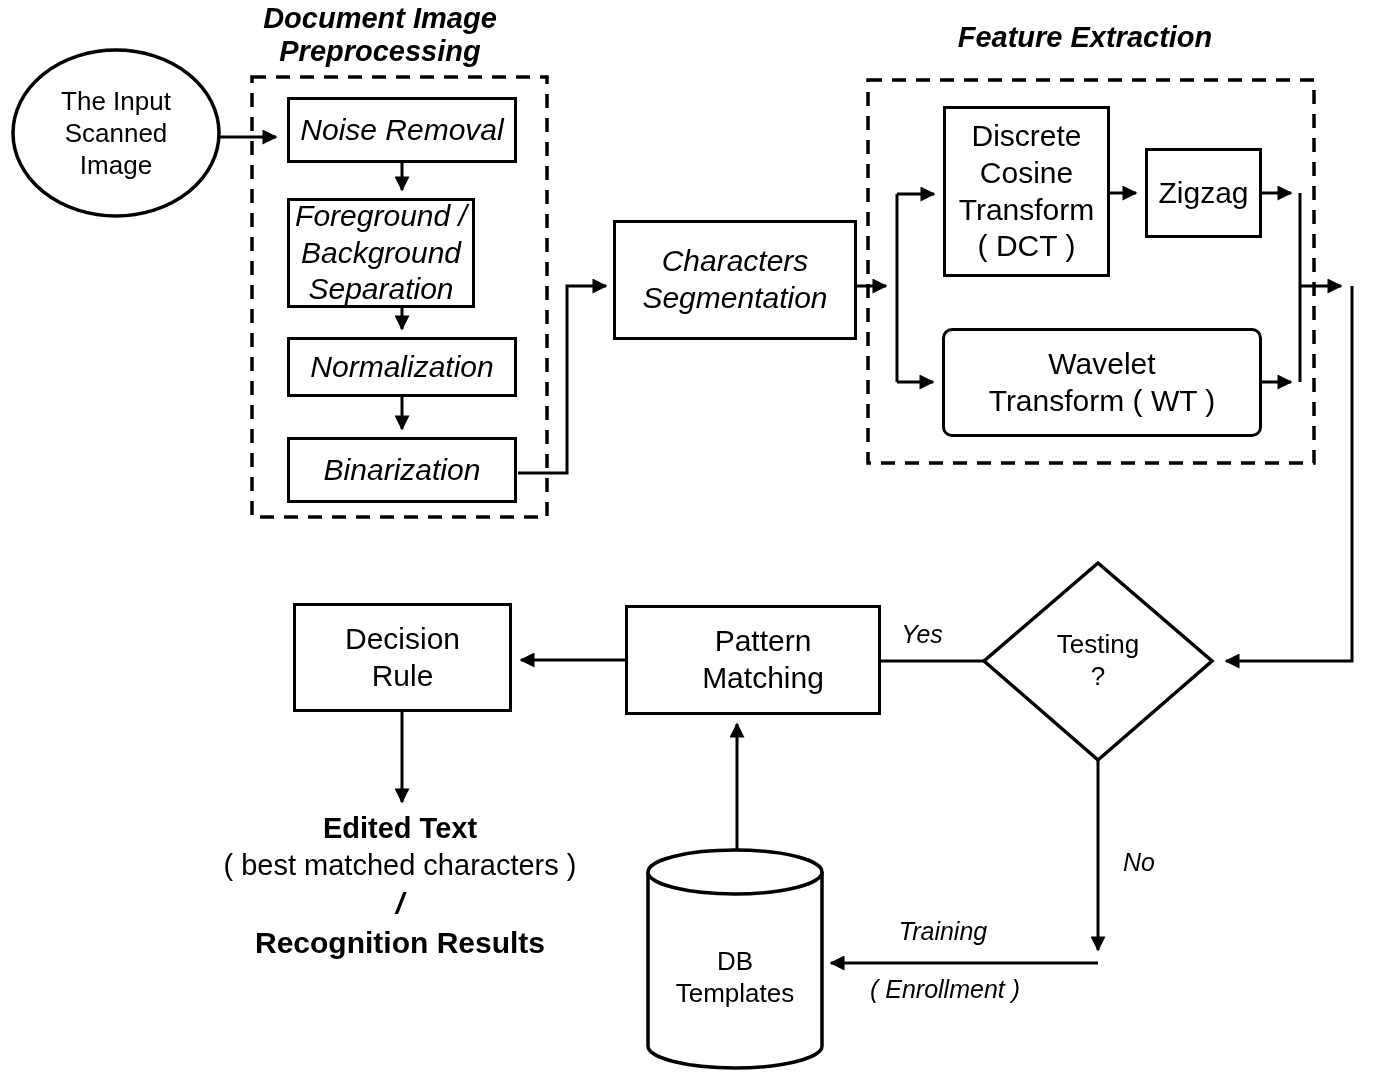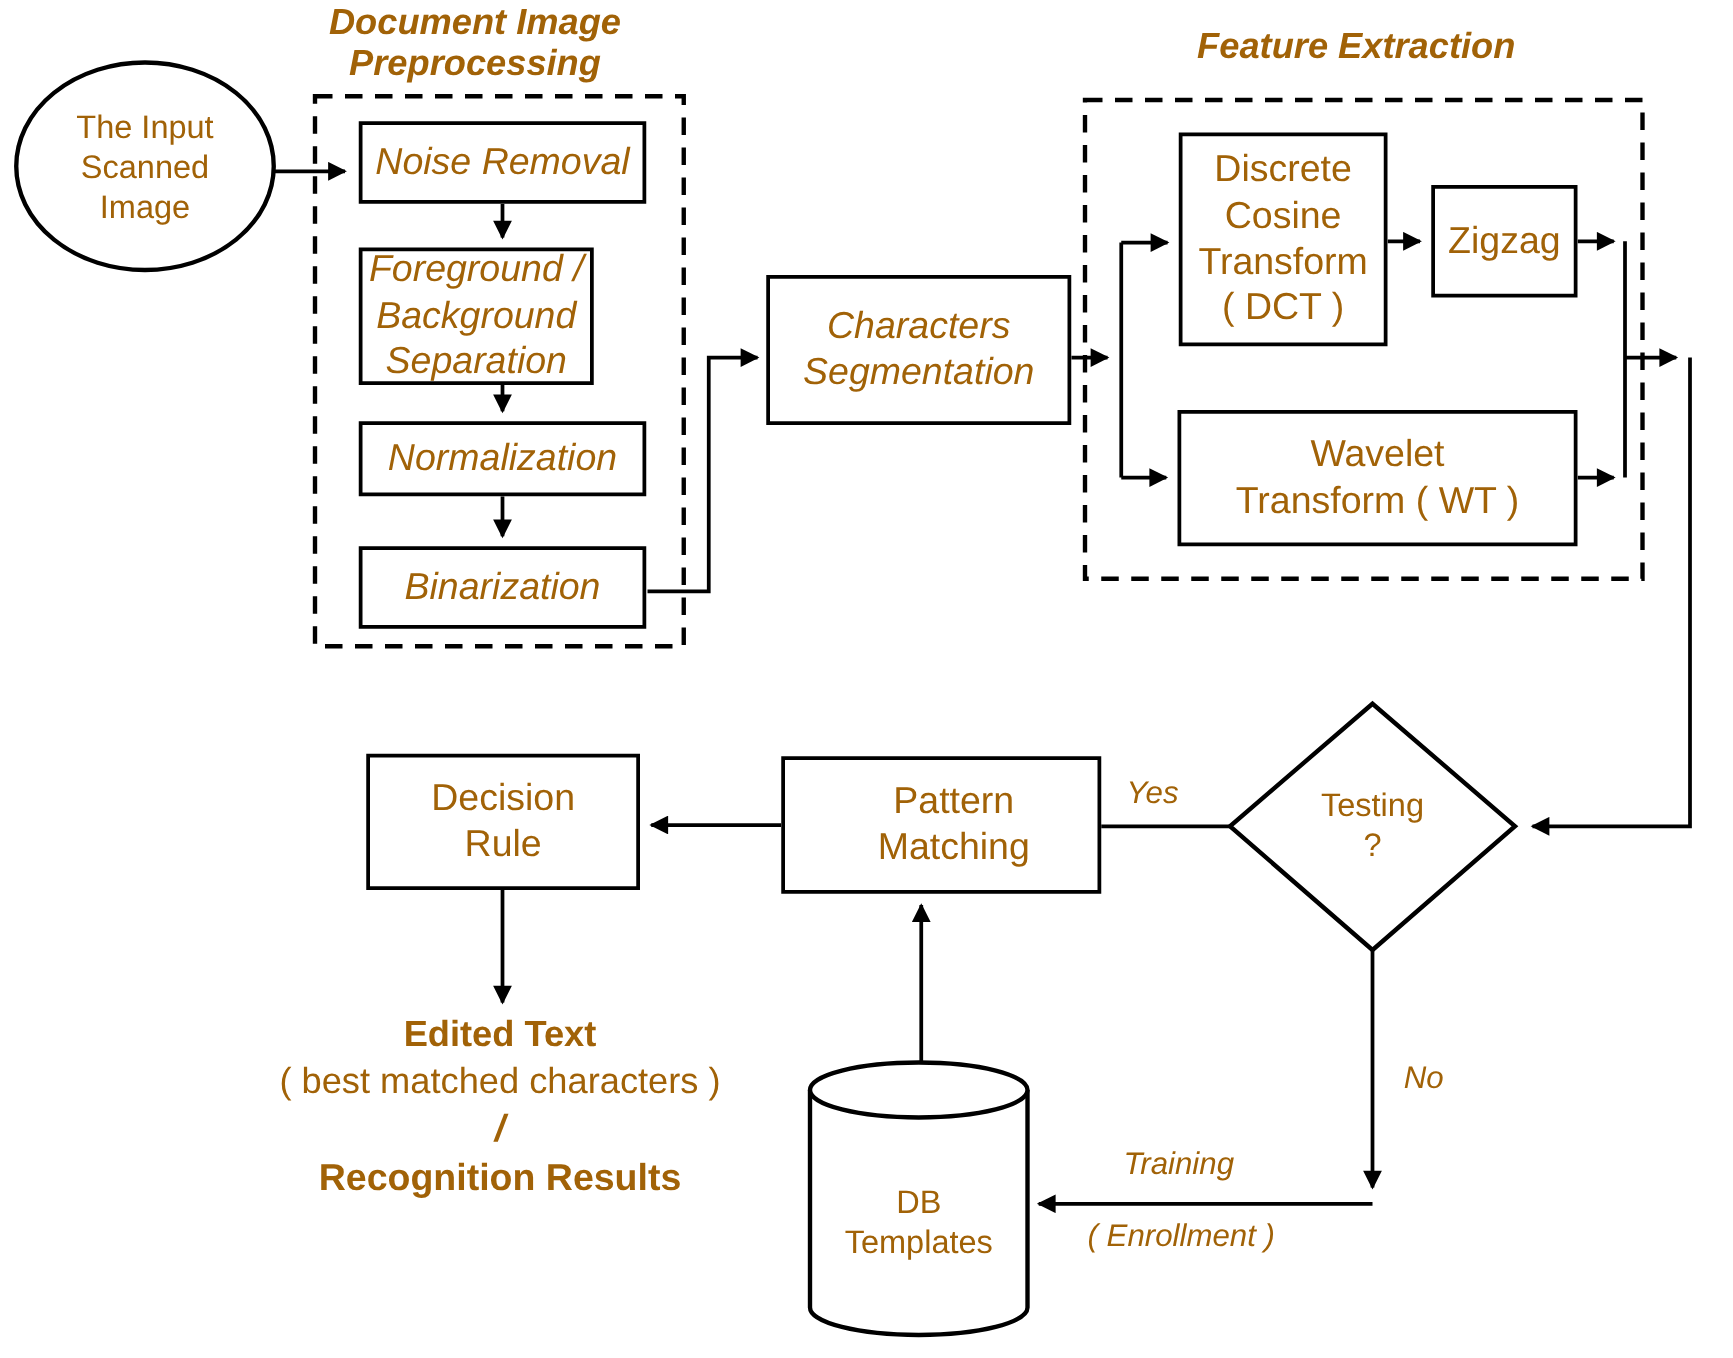--- a/index.html
+++ b/index.html
@@ -1,21 +1,21 @@
 <!DOCTYPE html>
 <html><head>
 <meta charset="utf-8">
 <style>
   html,body{margin:0;padding:0;background:#ffffff;}
   #canvas{
     position:relative;
     width:1386px;height:1086px;
     background:#ffffff;
     font-family:"Liberation Sans","DejaVu Sans",sans-serif;
-    color:#a16207;
+    color:#000000;
     overflow:hidden;
   }
   #wires{position:absolute;left:0;top:0;width:1386px;height:1086px;}
   .lbl{
     position:absolute;
     display:flex;align-items:center;justify-content:center;
     text-align:center;
     white-space:pre-line;
     line-height:1.22;
     font-size:26px;
@@ -114,21 +114,21 @@
   <div class="box italic" style="left:287px;top:437px;width:230px;height:66px;">Binarization</div>
 
   <div class="box" style="left:943px;top:106px;width:167px;height:171px;">Discrete
 Cosine
 Transform
 ( DCT )</div>
 
   <div class="box italic" style="left:613px;top:220px;width:244px;height:120px;">Characters
 Segmentation</div>
   <div class="box" style="left:1145px;top:148px;width:117px;height:90px;">Zigzag</div>
-  <div class="box" style="left:942px;top:328px;width:320px;height:109px;">Wavelet
+  <div class="box" style="left:942px;top:328px;width:320px;height:109px;border-radius:10px;">Wavelet
 Transform ( WT )</div>
 
   <div class="lbl" style="left:1028px;top:613px;width:140px;height:96px;text-align:center;">Testing
 ?</div>
 
   <div class="box" style="left:625px;top:605px;width:256px;height:110px;padding-left:20px;">Pattern
 Matching</div>
   <div class="box" style="left:293px;top:603px;width:219px;height:109px;">Decision
 Rule</div>
 

